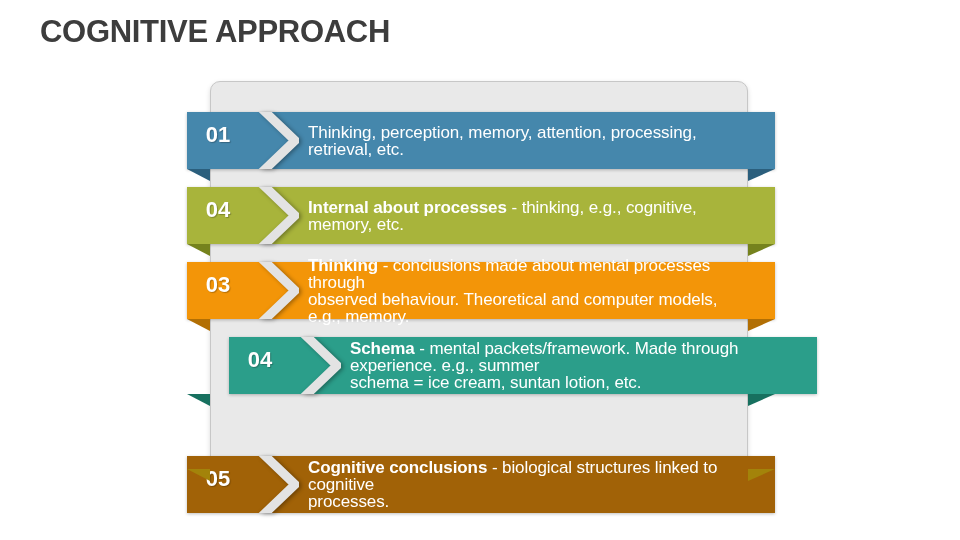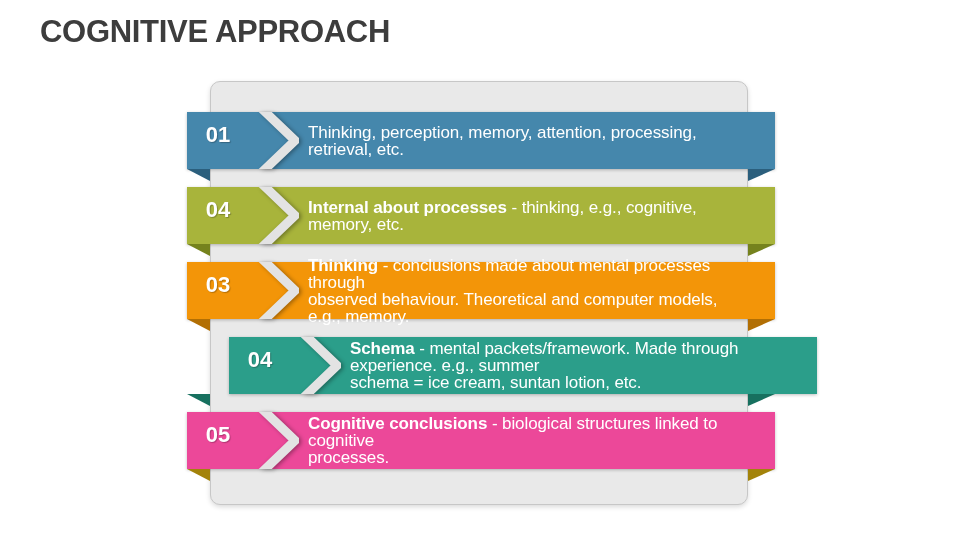--- a/index.html
+++ b/index.html
@@ -98,21 +98,21 @@
         <polyline points="8,-6 44,28.5 8,63" style="stroke: rgb(227, 227, 227);"></polyline>
       </svg>
       <div class="text"><span class="lead">Schema</span><span> - mental packets/framework. Made through experience. e.g., summer
 schema = ice cream, suntan lotion, etc.</span></div>
     </div>
     <div class="fold fold-l" style="border-top-color: rgb(23, 112, 95);"></div>
     <div class="fold fold-r" style="border-top-color: rgb(23, 112, 95);"></div>
   </div>
 
   <div class="row" style="top:412px">
-    <div class="bar" style="background: #ec4899;">
+    <div class="bar" style="background: #a16207; margin-top: 44px;">
       <span class="num">05</span>
       <svg class="chev" viewBox="0 0 48 57" aria-hidden="true">
         <polyline points="8,-6 44,28.5 8,63" style="stroke: rgb(227, 227, 227);"></polyline>
       </svg>
       <div class="text"><span class="lead">Cognitive conclusions</span><span> - biological structures linked to cognitive
 processes.</span></div>
     </div>
     <div class="fold fold-l" style="border-top-color: rgb(163, 131, 10);"></div>
     <div class="fold fold-r" style="border-top-color: rgb(163, 131, 10);"></div>
   </div>

